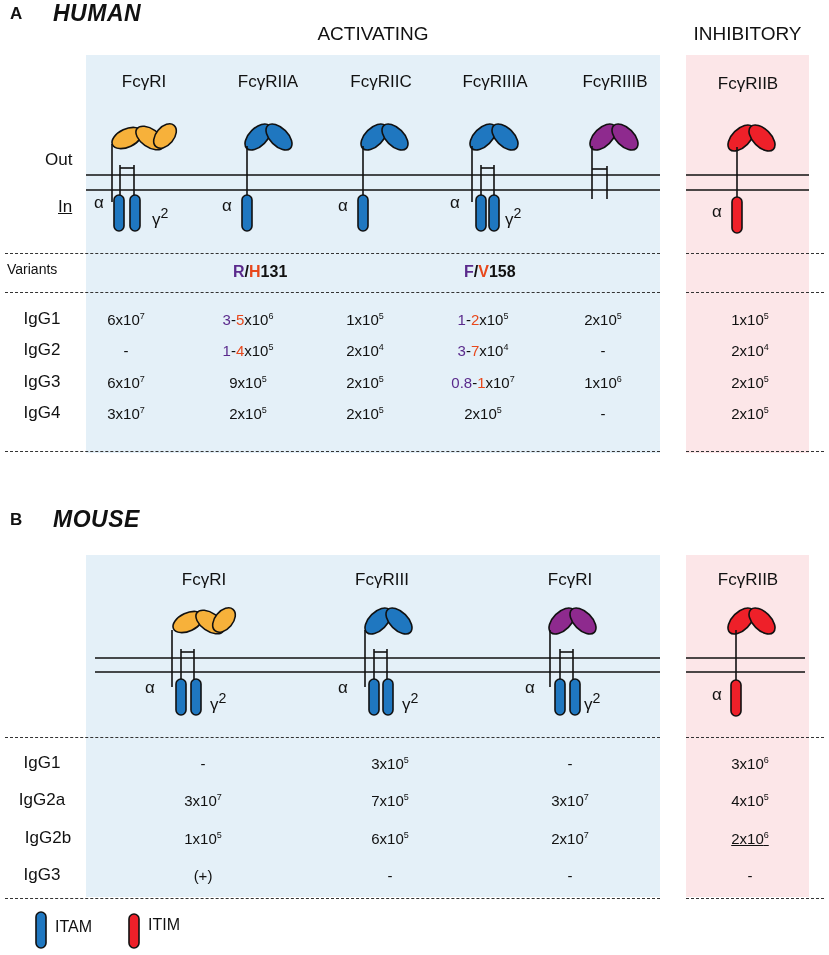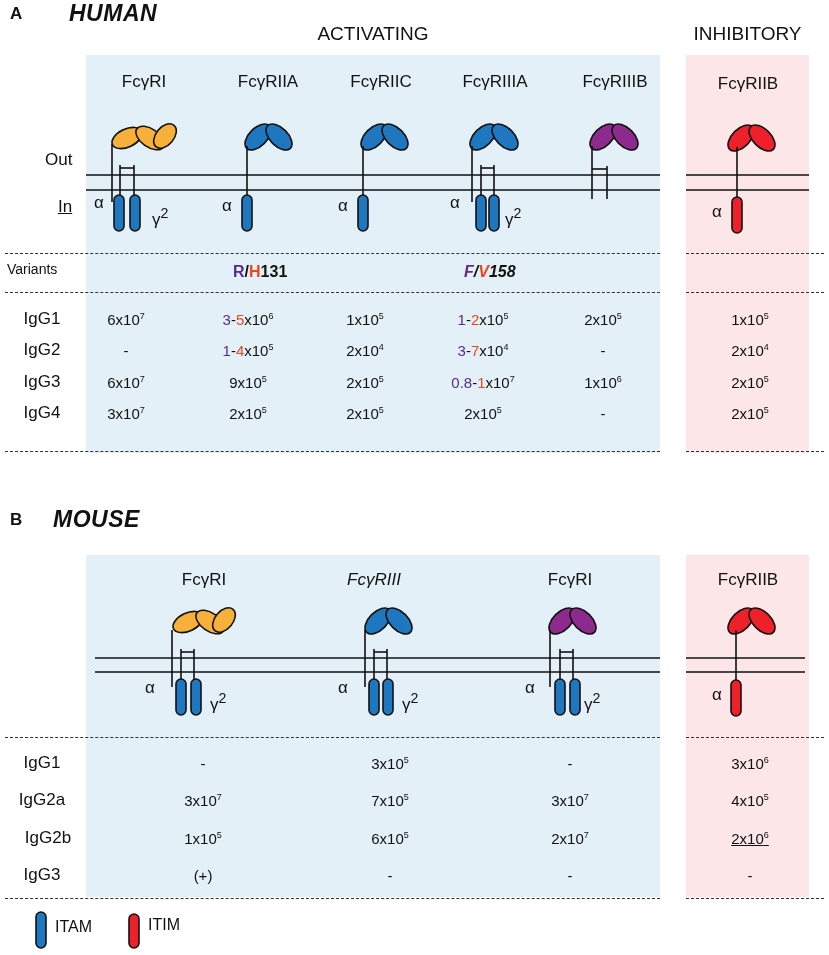--- a/index.html
+++ b/index.html
@@ -19,21 +19,21 @@
   .vorange{color:#e8481c;}
   .bold{font-weight:bold;}
   svg{position:absolute;overflow:visible;}
   .legend-text{font-size:16px;}
   .memlabel{font-size:17px;}
 </style>
 </head>
 <body>
 
 <div class="abs panel-letter" style="left:10px;top:4px;">A</div>
-<div class="abs species" style="left:69px;top:0px;">HUMAN</div>
+<div class="abs species" style="left:53px;top:0px;">HUMAN</div>
 <div class="abs group-title" style="left:86px;top:23px;width:574px;">ACTIVATING</div>
 <div class="abs group-title" style="left:660px;top:23px;width:175px;">INHIBITORY</div>
 
 <div class="abs bg-act" style="left:86px;top:55px;width:174px;height:398px;"></div>
 <div class="abs bg-act" style="left:86px;top:55px;width:574px;height:398px;"></div>
 <div class="abs bg-inh" style="left:686px;top:55px;width:123px;height:398px;"></div>
 
 <div class="abs rname" style="left:74px;top:72px;">FcγRI</div>
 <div class="abs rname" style="left:198px;top:72px;">FcγRIIA</div>
 <div class="abs rname" style="left:311px;top:72px;">FcγRIIC</div>
@@ -118,21 +118,21 @@
 <div class="abs dash" style="left:686px;top:253px;width:138px;"></div>
 <div class="abs dash" style="left:5px;top:292px;width:655px;"></div>
 <div class="abs dash" style="left:686px;top:292px;width:138px;"></div>
 <div class="abs dash" style="left:5px;top:451px;width:655px;"></div>
 <div class="abs dash" style="left:686px;top:451px;width:138px;"></div>
 
 <div class="abs" style="left:7px;top:261px;font-size:14px;">Variants</div>
 <div class="abs bold" style="left:233px;top:263px;font-size:16px;">
   <span class="vpurple">R</span><span>/</span><span class="vorange">H</span><span>131</span>
 </div>
-<div class="abs bold" style="left:464px;top:263px;font-size:16px;font-style:italic;">
+<div class="abs bold" style="left:464px;top:263px;font-size:16px;">
   <span class="vpurple">F</span><span>/</span><span class="vorange">V</span><span>158</span>
 </div>
 
 <div id="table-a">
     <div class="abs rowlbl" style="left: 2px; top: 309px;">IgG1</div>
     <div class="abs cell" style="left: 61px; top: 311px;">6x10<sup>7</sup></div>
     <div class="abs cell" style="left: 183px; top: 311px;"><span class="vpurple">3</span>-<span class="vorange">5</span>x10<sup>6</sup></div>
     <div class="abs cell" style="left: 300px; top: 311px;">1x10<sup>5</sup></div>
     <div class="abs cell" style="left: 418px; top: 311px;"><span class="vpurple">1</span>-<span class="vorange">2</span>x10<sup>5</sup></div>
     <div class="abs cell" style="left: 538px; top: 311px;">2x10<sup>5</sup></div>
@@ -160,21 +160,21 @@
     <div class="abs cell" style="left: 685px; top: 405px;">2x10<sup>5</sup></div>
   </div>
 
 <div class="abs panel-letter" style="left:10px;top:510px;">B</div>
 <div class="abs species" style="left:53px;top:506px;">MOUSE</div>
 
 <div class="abs bg-act" style="left:86px;top:555px;width:574px;height:342px;"></div>
 <div class="abs bg-inh" style="left:686px;top:555px;width:123px;height:342px;"></div>
 
 <div class="abs rname" style="left:134px;top:570px;">FcγRI</div>
-<div class="abs rname" style="left:304px;top:570px;font-style:italic;">FcγRIII</div>
+<div class="abs rname" style="left:312px;top:570px;">FcγRIII</div>
 <div class="abs rname" style="left:500px;top:570px;">FcγRI</div>
 <div class="abs rname" style="left:678px;top:570px;">FcγRIIB</div>
 
 <svg style="left:0;top:0;" width="829" height="955" viewBox="0 0 829 955">
   <g stroke="#111" stroke-width="1.6" fill="none">
     <line x1="95" y1="658" x2="660" y2="658"></line>
     <line x1="95" y1="672" x2="660" y2="672"></line>
     <line x1="686" y1="658" x2="805" y2="658"></line>
     <line x1="686" y1="672" x2="805" y2="672"></line>
   </g>

